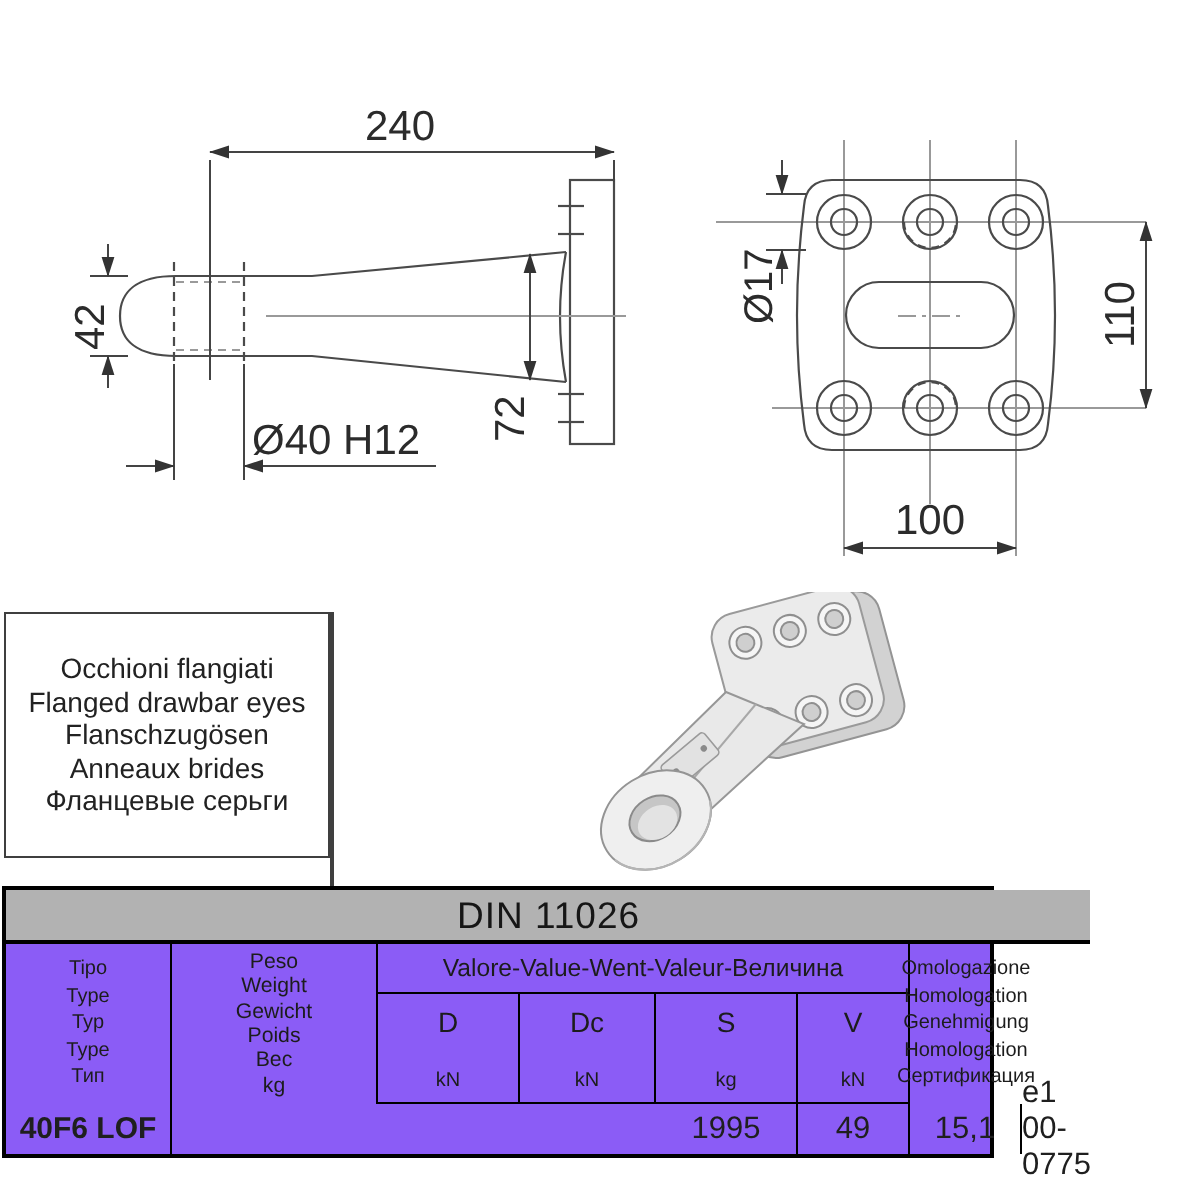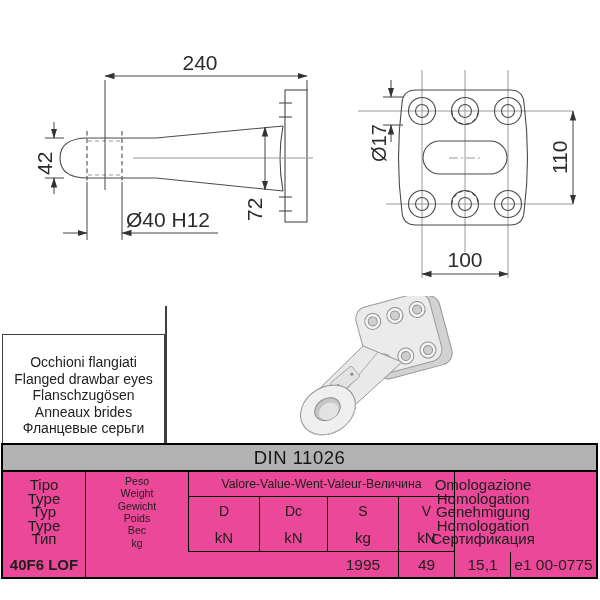--- a/index.html
+++ b/index.html
@@ -10,62 +10,62 @@
     font-family: "Liberation Sans", sans-serif;
     color: #1a1a1a;
   }
   svg text { font-family: "Liberation Sans", sans-serif; fill:#2b2b2b; }
 
   
   #name-box {
     position: absolute; left: 2px; top: 306px; width: 163px; height: 123px;
     border: 1px solid #3f3f3f;
     display: flex; flex-direction: column; justify-content: center;
-    text-align: center; font-size: 14px; line-height: 16.6px; color: #222; margin-top: 28px;
+    text-align: center; font-size: 14px; line-height: 16.6px; color: #222;
   }
   #v-divider {
     position: absolute; left: 165px; top: 306px; width: 2px; height: 137px;
     background: #3f3f3f;
   }
   #photo-wrap { position: absolute; left: 283px; top: 296px; width: 170px; height: 146px; }
 
   
   #spec-table {
-    position: absolute; left: 1px; top: 443px; width: 597px;
+    position: absolute; left: 1px; top: 443px; width: 496px;
     border: 2px solid #000;
     display: grid;
     grid-template-columns: 83px 103px 71px 68px 71px 56px 56px 1fr;
     grid-template-rows: 27px 25px 55px 25px;
-    background: #ec4899;
+    background: #8b5cf6;
   }
   .brd-r { border-right: 1.5px solid #000; }
   .brd-b { border-bottom: 1.5px solid #000; }
   #din-bar {
     grid-column: 1 / -1; grid-row: 1;
     background: #b2b2b2; border-bottom: 2px solid #000;
     display: flex; align-items: center; justify-content: center;
     font-size: 18.5px; letter-spacing: .5px; color: #161616;
   }
   .hcell {
     display: flex; flex-direction: column; align-items: center; justify-content: center;
-    text-align: center; font-size: 15px; line-height: 13.4px; color: #1c1c1c;
+    text-align: center; font-size: 10px; line-height: 13.4px; color: #1c1c1c;
   }
   .hcell.small { font-size: 10.6px; line-height: 12.3px; }
   .span2 { grid-row: 2 / span 2; }
   #values-title {
     grid-column: 3 / span 4; grid-row: 2;
     display: flex; align-items: center; justify-content: center;
     font-size: 12.3px; color: #1c1c1c;
   }
   .vcell {
     grid-row: 3;
     display: flex; flex-direction: column; align-items: center; justify-content: space-between;
     padding: 6px 0 5px 0; font-size: 14px; color:#1c1c1c;
   }
-  .vcell .unit { font-size: 15px; }
+  .vcell .unit { font-size: 10px; }
   .dcell {
     grid-row: 4; display: flex; align-items: center; justify-content: center;
     font-size: 15.5px; color: #1f1f1f;
   }
   .dcell.bold { font-weight: bold; font-size: 15px; }
 </style>
 </head>
 <body>
 
 <div id="stage">

